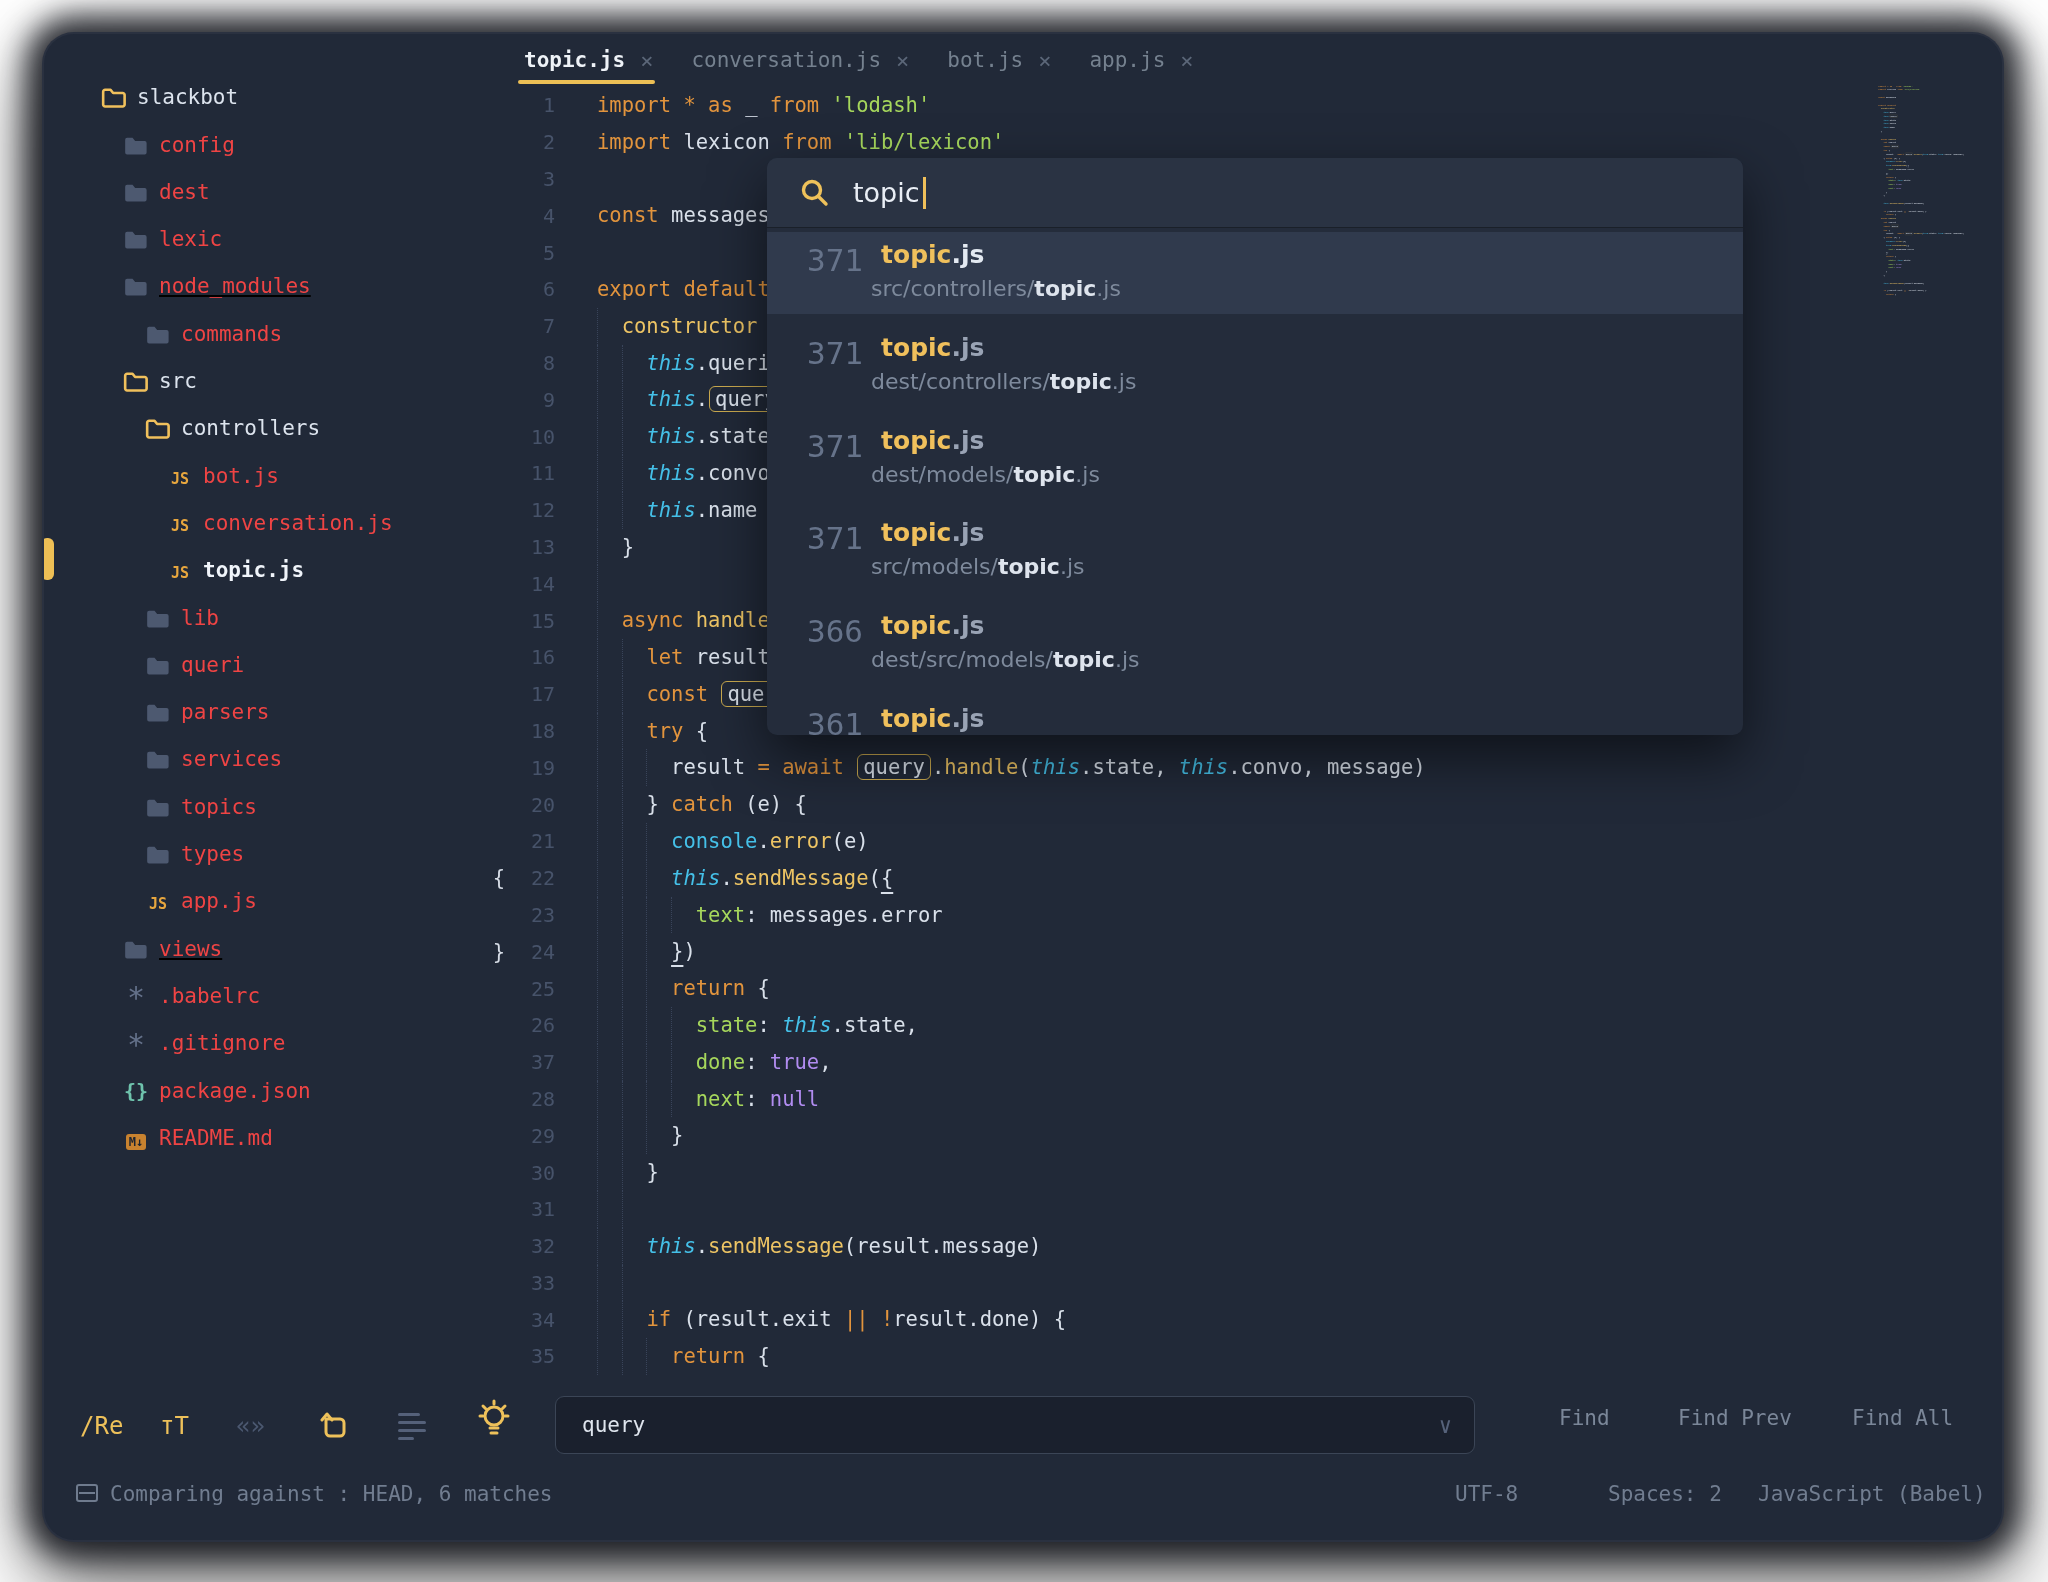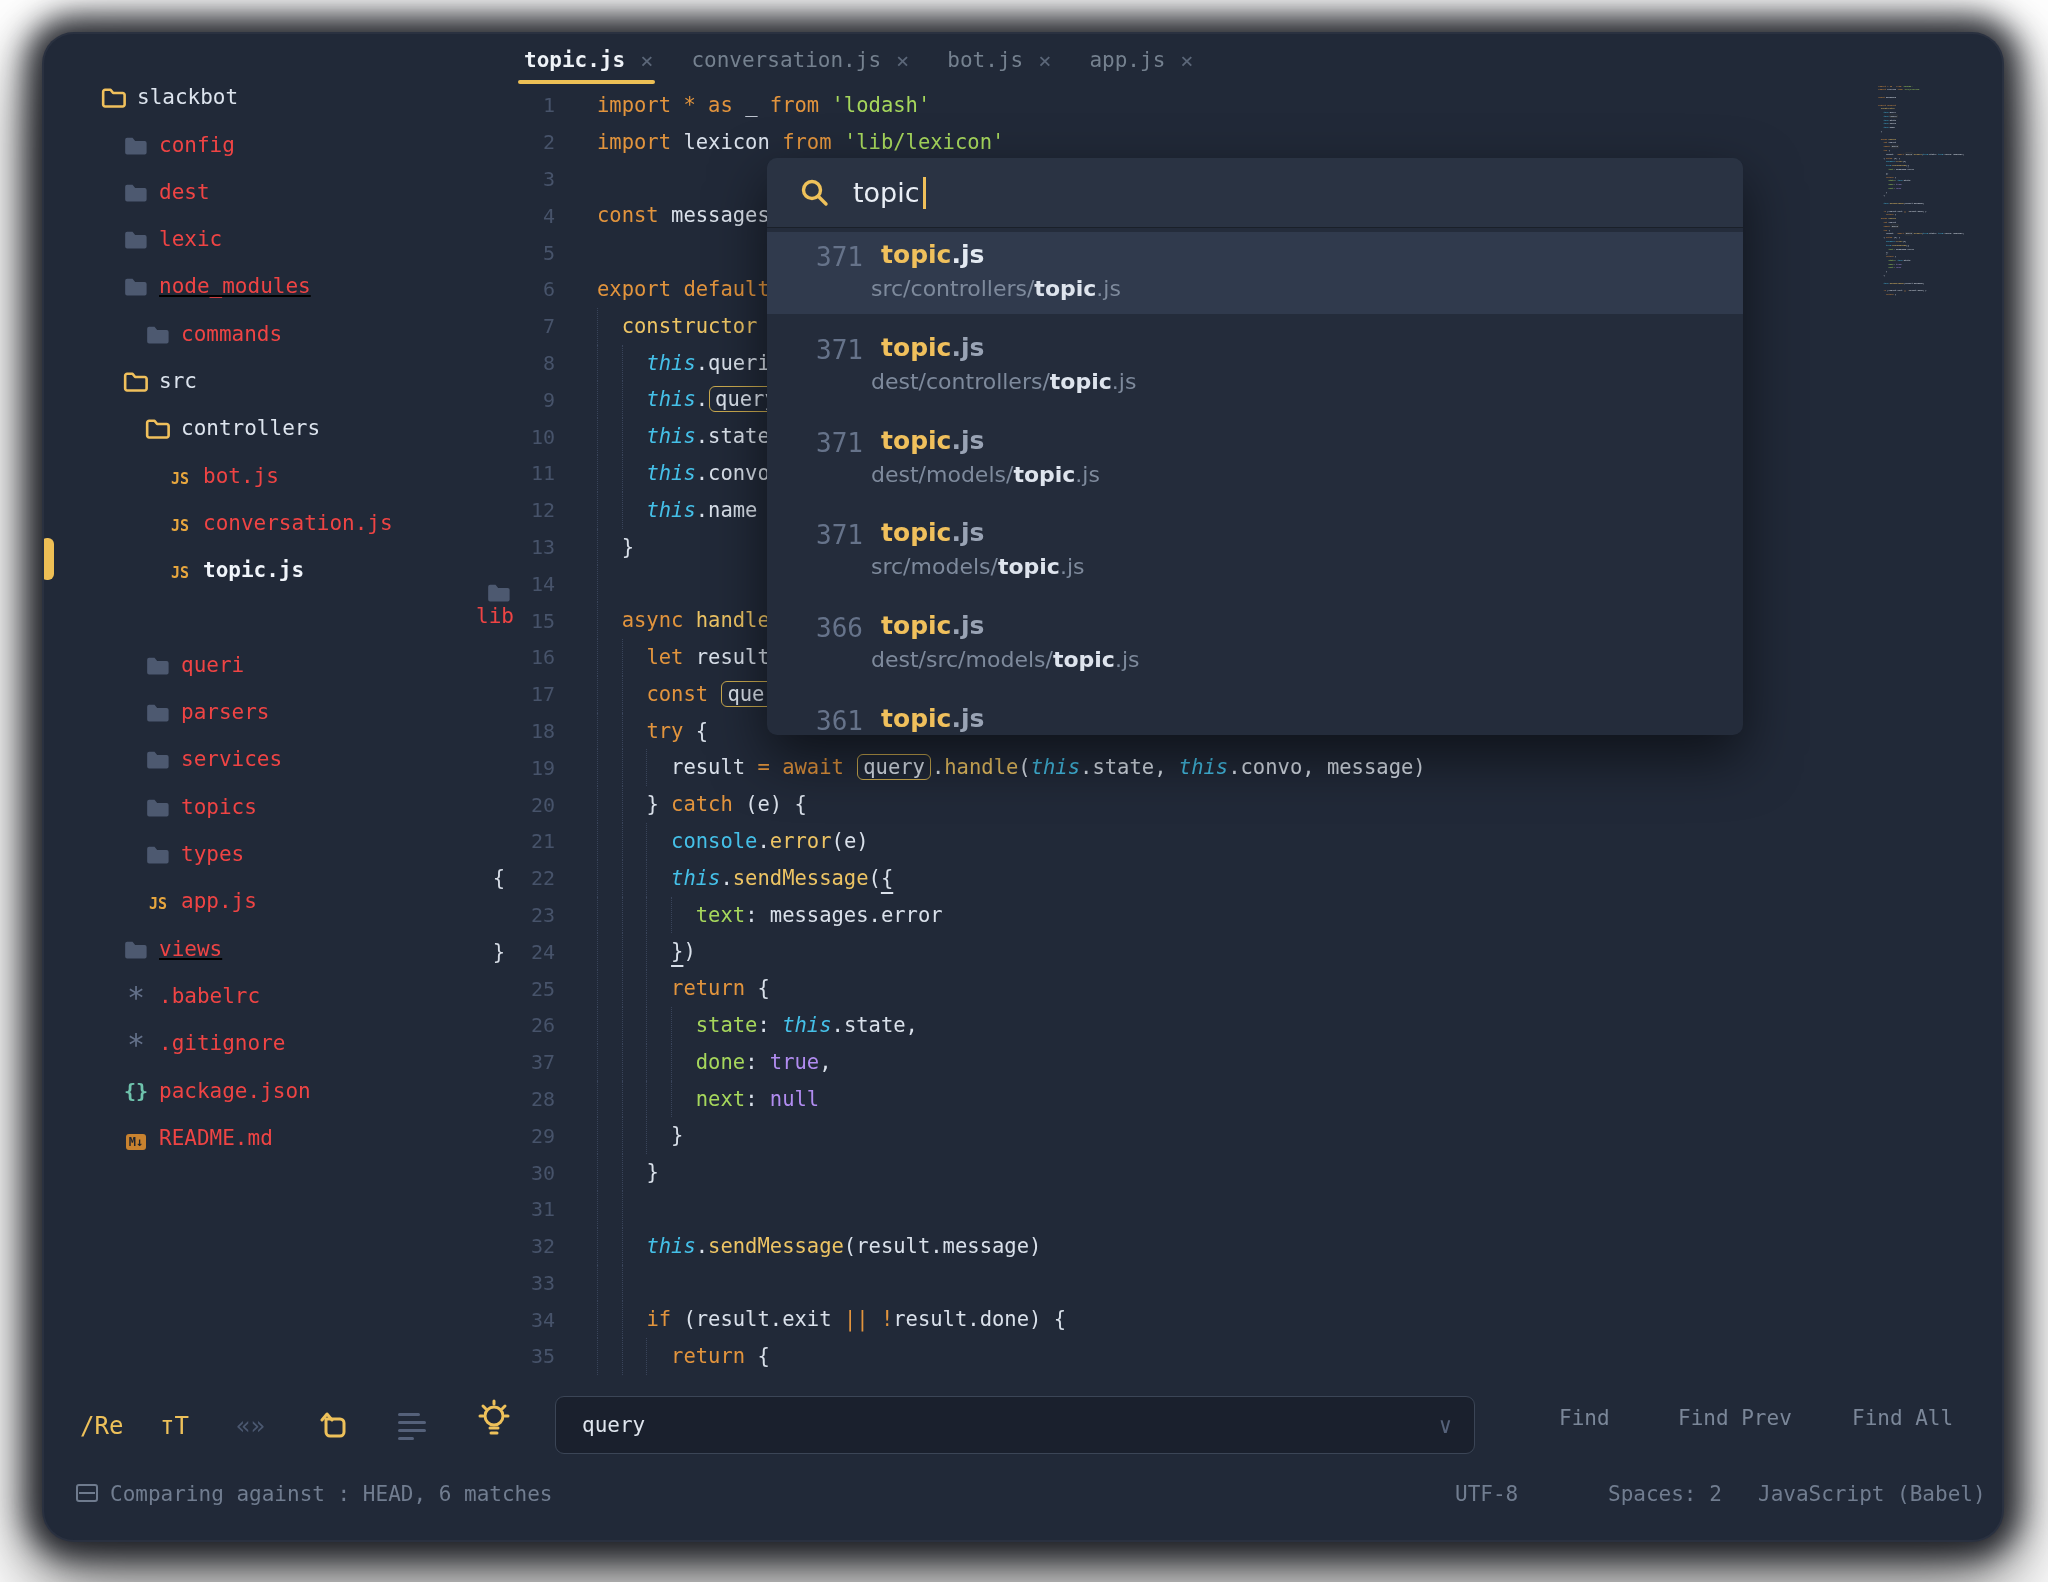--- a/index.html
+++ b/index.html
@@ -46,21 +46,21 @@
   #minimap-inner{transform:scale(0.103);transform-origin:0 0;width:900px;}
   
   #overlay{position:absolute;left:723px;top:124px;width:976px;height:577px;border-radius:10px;
     background:#242c3b;overflow:hidden;box-shadow:0 22px 55px rgba(0,0,0,.55);}
   #ov-search{position:absolute;left:0;top:0;right:0;height:70px;background:#2a3343;
     border-bottom:1px solid #1a2029;display:flex;align-items:center;}
   #ov-query{margin-left:22px;font-family:"DejaVu Sans",sans-serif;font-size:27px;color:#e9eef5;}
   .caret{display:inline-block;width:3px;height:32px;background:#f0c05a;vertical-align:middle;margin-left:3px;}
   .ov-row{position:absolute;left:0;right:0;height:82px;}
   .ov-row.sel{background:#303a4d;}
-  .ov-num{position:absolute;left:36px;top:10px;width:60px;text-align:right;font-size:26px;color:#66738a;}
+  .ov-num{position:absolute;left:36px;top:10px;width:60px;text-align:right;font-size:31px;color:#66738a;}
   .ov-title{position:absolute;left:114px;top:8px;font-family:"DejaVu Sans",sans-serif;font-size:25px;font-weight:bold;}
   .ov-title .ym{color:#f0c05c;}
   .ov-title .rest{color:#99a3b4;font-weight:bold;}
   .ov-row.sel .ov-title .rest{color:#e3e9f1;}
   .ov-path{position:absolute;left:104px;top:44px;font-family:"DejaVu Sans",sans-serif;font-size:22px;color:#7e8a9c;}
   .ov-path b{color:#dee4ed;}
   
   .fico{position:absolute;height:40px;display:flex;align-items:center;font-size:24px;}
   .fy{color:#eec15a;}.fg{color:#4b5870;}
   #find-input{position:absolute;left:511px;top:1362px;width:920px;height:58px;border:1.5px solid #3b4556;
@@ -177,21 +177,21 @@
           <span class="jsbadge">JS</span>
         </span>
         <span class="side-label">conversation.js</span>
       </div>
       <div class="side-row activef" style="padding-left: 121px;">
         <span class="side-ico">
           <span class="jsbadge">JS</span>
         </span>
         <span class="side-label">topic.js</span>
       </div>
-      <div class="side-row" style="padding-left: 99px; flex-direction: column;">
+      <div class="side-row" style="padding-left: 99px;">
         <span class="side-ico">
           <svg width="26" height="22" viewBox="0 0 24 20">
             <path d="M2 16 V4.2 a1.8 1.8 0 0 1 1.8-1.8 h5 l2.4 3 h8.8 a1.8 1.8 0 0 1 1.8 1.8 V16 a1.8 1.8 0 0 1-1.8 1.8 H3.8 A1.8 1.8 0 0 1 2 16 Z" fill="#4d5970"></path>
           </svg>
         </span>
         <span class="side-label">lib</span>
       </div>
       <div class="side-row" style="padding-left: 99px;">
         <span class="side-ico">
           <svg width="26" height="22" viewBox="0 0 24 20">

